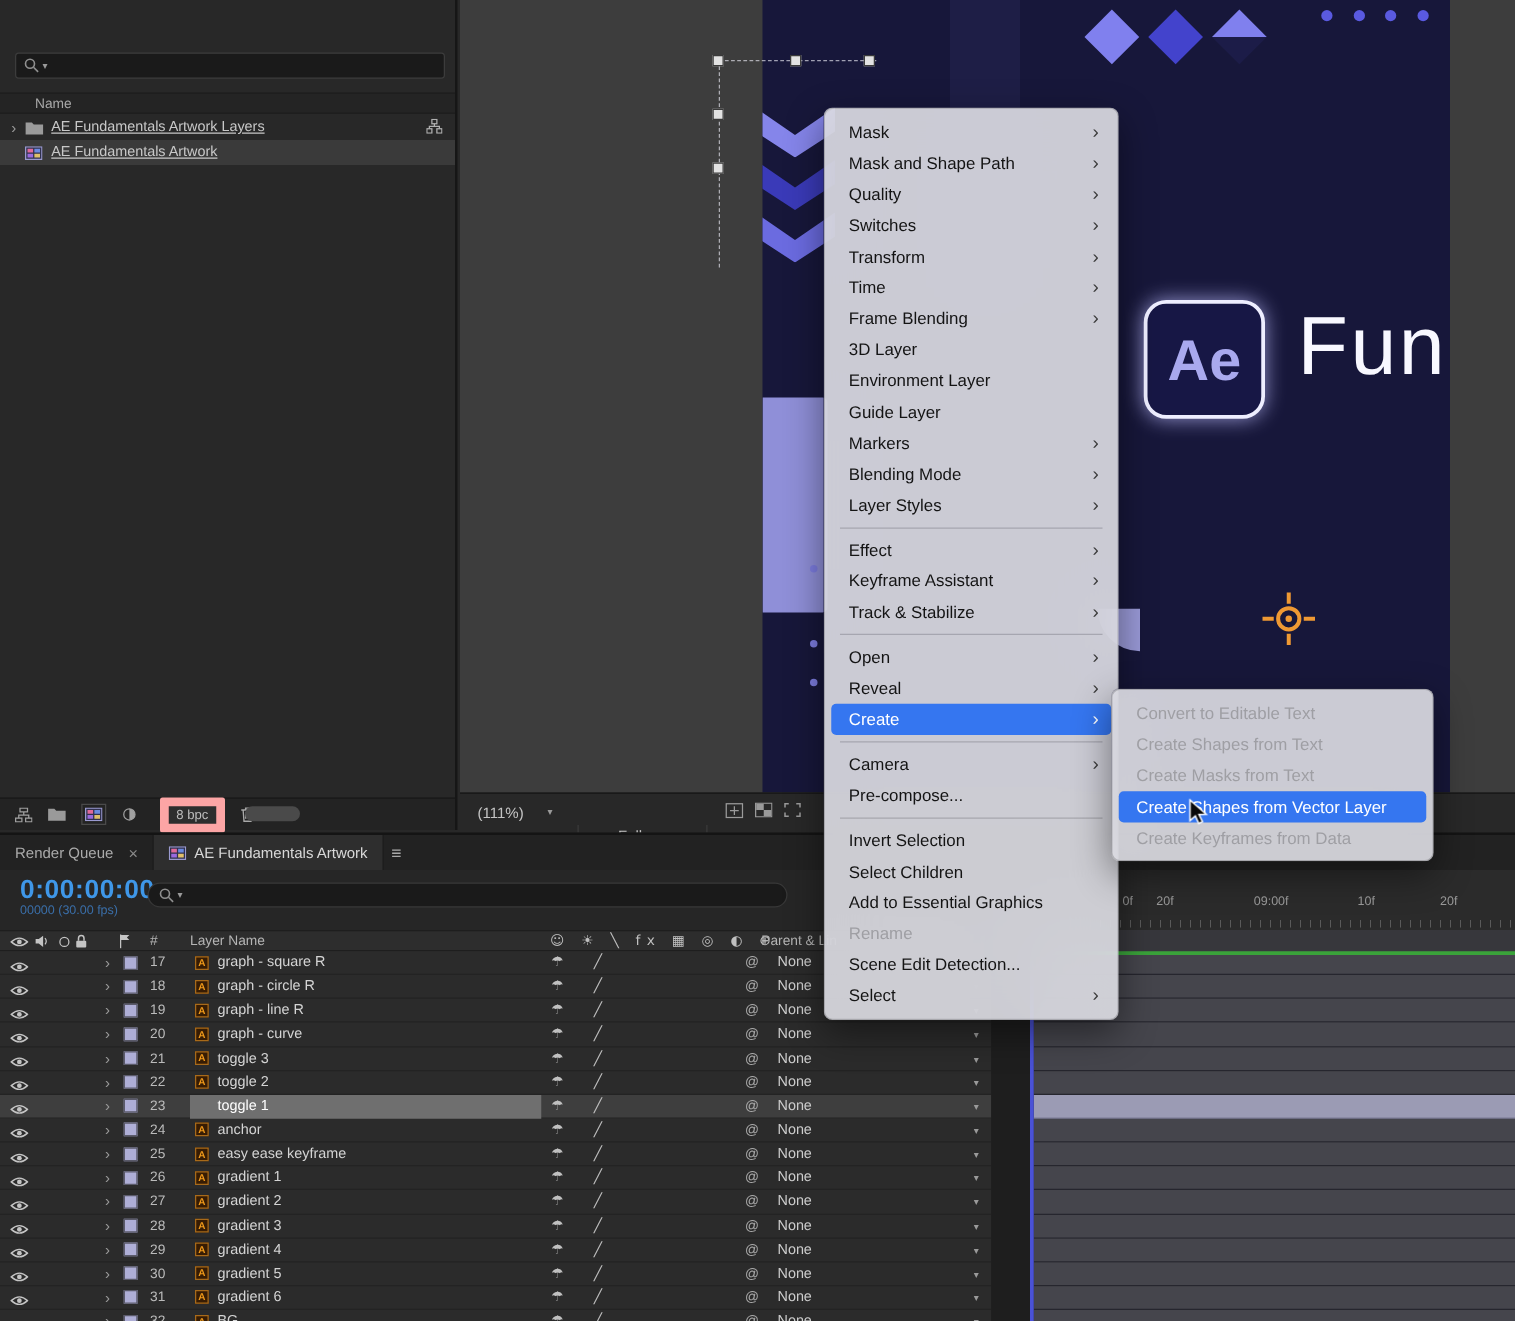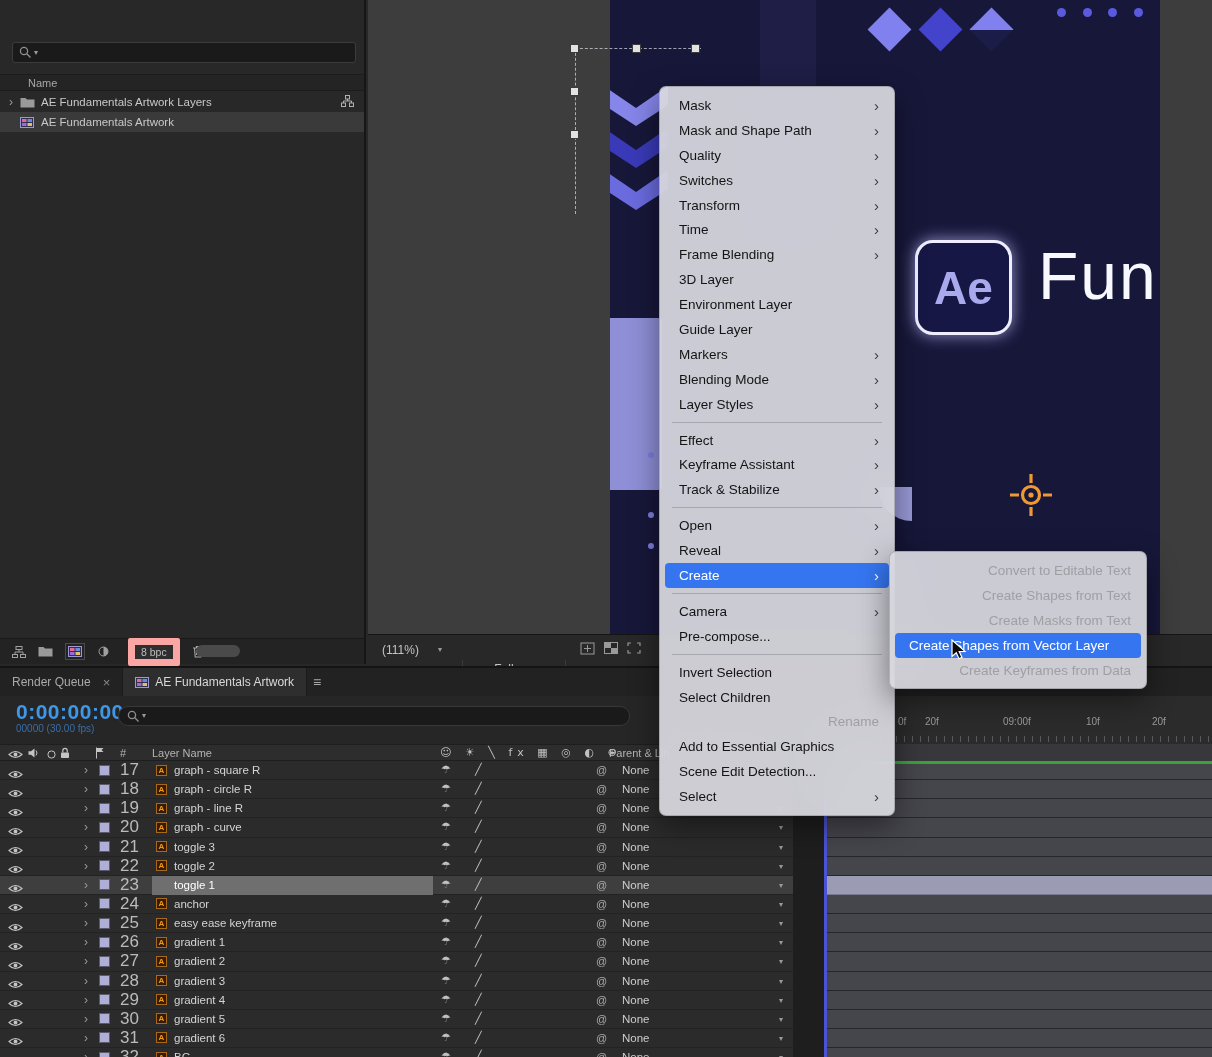--- a/index.html
+++ b/index.html
@@ -16,21 +16,21 @@
   .caret { display:inline-block; font-size:8px; color:#9a9a9a; line-height:1; }
   .pp-header { position:absolute; left:0; top:74px; width:100%; height:17px;
     background:#242424; border-top:1px solid #1c1c1c; border-bottom:1px solid #1c1c1c;
     color:#a8a8a8; font-size:11px; line-height:17px; padding-left:28px; }
   .pp-rows { position:absolute; left:0; top:92px; width:100%; }
   .pp-row { position:relative; height:20px; display:flex; align-items:center;
     color:#c8c8c8; font-size:11.5px; }
   .pp-row.sel { background:#3a3a3a; }
   .pp-row .disc { width:14px; text-align:center; color:#9a9a9a; font-size:12px; margin-left:4px; }
   .pp-row .picon { width:18px; margin-left:2px; display:flex; align-items:center; }
-  .pp-row .plabel { margin-left:3px; flex:1; }
+  .pp-row .plabel { margin-left:3px; flex:1;text-decoration:underline; }
   .pp-row .plink { margin-right:10px; }
   .pp-footer { position:absolute; left:0; bottom:0; width:100%; height:26px;
     background:#232323; border-top:1px solid #191919; display:flex; align-items:center; }
   .pp-footer .ficon { margin-left:12px; display:flex; align-items:center; }
   .bpc { margin-left:18px; color:#bdbdbd; font-size:10.5px; background:#2e2e2e;
     border:7px solid #fca5a5; border-radius:2px; padding:1px 6px; }
   .scroll-pill { position:absolute; left:196px; bottom:7px; width:44px; height:12px;
     border-radius:6px; background:#4a4a4a; }
 
   
@@ -97,21 +97,21 @@
   .work-strip { position:absolute; left:827px; right:0; top:76px; height:17px; background:#37373c; }
   #tl-rows { position:absolute; left:0; top:93px; width:793px; bottom:0; background:#2b2b2b; }
   .tl-row { position:relative; height:19.15px; border-bottom:1px solid #232323;
     font-size:11.5px; color:#d4d4d4; }
   .tl-row.selected { background:#3e3e3e; }
   .tl-row > span { position:absolute; top:0; line-height:18px; }
   .c-eye { left:8px; top:4.5px !important; }
   .c-expand { left:84px; color:#999999; font-size:12px; }
   .c-swatch { left:99px; top:3.5px !important; width:11px; height:11px;
     background:#aeaed6; border:1px solid #5a5a6a; }
-  .c-num { left:120px; color:#bbbbbb; font-size:17px; }
+  .c-num { left:120px; color:#bbbbbb; font-size:11px; }
   .c-ai { left:156px; top:3.5px !important; width:11px; height:11px; background:#371c03;
     border:1px solid #a86a1a; color:#f09a1a; font-size:8px; font-weight:bold;
     text-align:center; line-height:10px !important; }
   .name-band { left:152px; width:281px; height:19.15px; background:#6f6f6f; }
   .c-name { left:174px; z-index:2; }
   .tl-row.selected .c-name { color:#ffffff; }
   .c-sw1 { left:441px; color:#c0c0c0; font-size:11px;
     font-family:"DejaVu Sans","DejaVu Sans Mono",sans-serif; }
   .c-sw2 { left:475px; color:#c0c0c0; font-size:11px;
     font-family:"DejaVu Sans","DejaVu Sans Mono",sans-serif; }
@@ -132,21 +132,21 @@
     -webkit-backdrop-filter:blur(24px); backdrop-filter:blur(24px);
     border:1px solid rgba(0,0,0,0.18); border-radius:7px;
     box-shadow:0 10px 30px rgba(0,0,0,0.45); padding:6px 0; z-index:100; }
   #context-menu { left:659px; top:86px; width:236px; }
   #create-submenu { left:889px; top:551px; width:258px; z-index:110; }
   .menu-item { height:24.9px; display:flex; align-items:center;
     padding:0 10px 0 14px; font-size:13.5px; color:#141414; margin:0 5px;
     border-radius:4px; }
   .menu-item .mi-label { flex:1; white-space:nowrap; overflow:hidden; }
   .menu-item .mi-arrow { font-size:15px; color:#3c3c3c; margin-left:8px; }
-  .menu-item.dis { color:#9f9fa4;text-align:right; }
+  .menu-item.dis { color:#9f9fa4; }
   .menu-item.hl { background:#3576f0; color:#ffffff; }
   .menu-item.hl .mi-arrow { color:#ffffff; }
   .menu-sep { height:1px; background:rgba(60,60,67,0.25); margin:5px 12px; }
 
   #cursor { position:absolute; left:950px; top:639px; z-index:300; }
 </style>
 </head>
 <body>
 
 <div id="root">
@@ -725,25 +725,25 @@
       <div class="menu-item">
         <span class="mi-label">Pre-compose...</span>
       </div>
       <div class="menu-sep"></div>
       <div class="menu-item">
         <span class="mi-label">Invert Selection</span>
       </div>
       <div class="menu-item">
         <span class="mi-label">Select Children</span>
       </div>
+      <div class="menu-item">
+        <span class="mi-label">Add to Essential Graphics</span>
+      </div>
       <div class="menu-item dis">
         <span class="mi-label">Rename</span>
-      </div>
-      <div class="menu-item">
-        <span class="mi-label">Add to Essential Graphics</span>
       </div>
       <div class="menu-item">
         <span class="mi-label">Scene Edit Detection...</span>
       </div>
       <div class="menu-item">
         <span class="mi-label">Select</span>
         <span class="mi-arrow">›</span>
       </div>
     </div>
   <div id="create-submenu" class="ctx">

